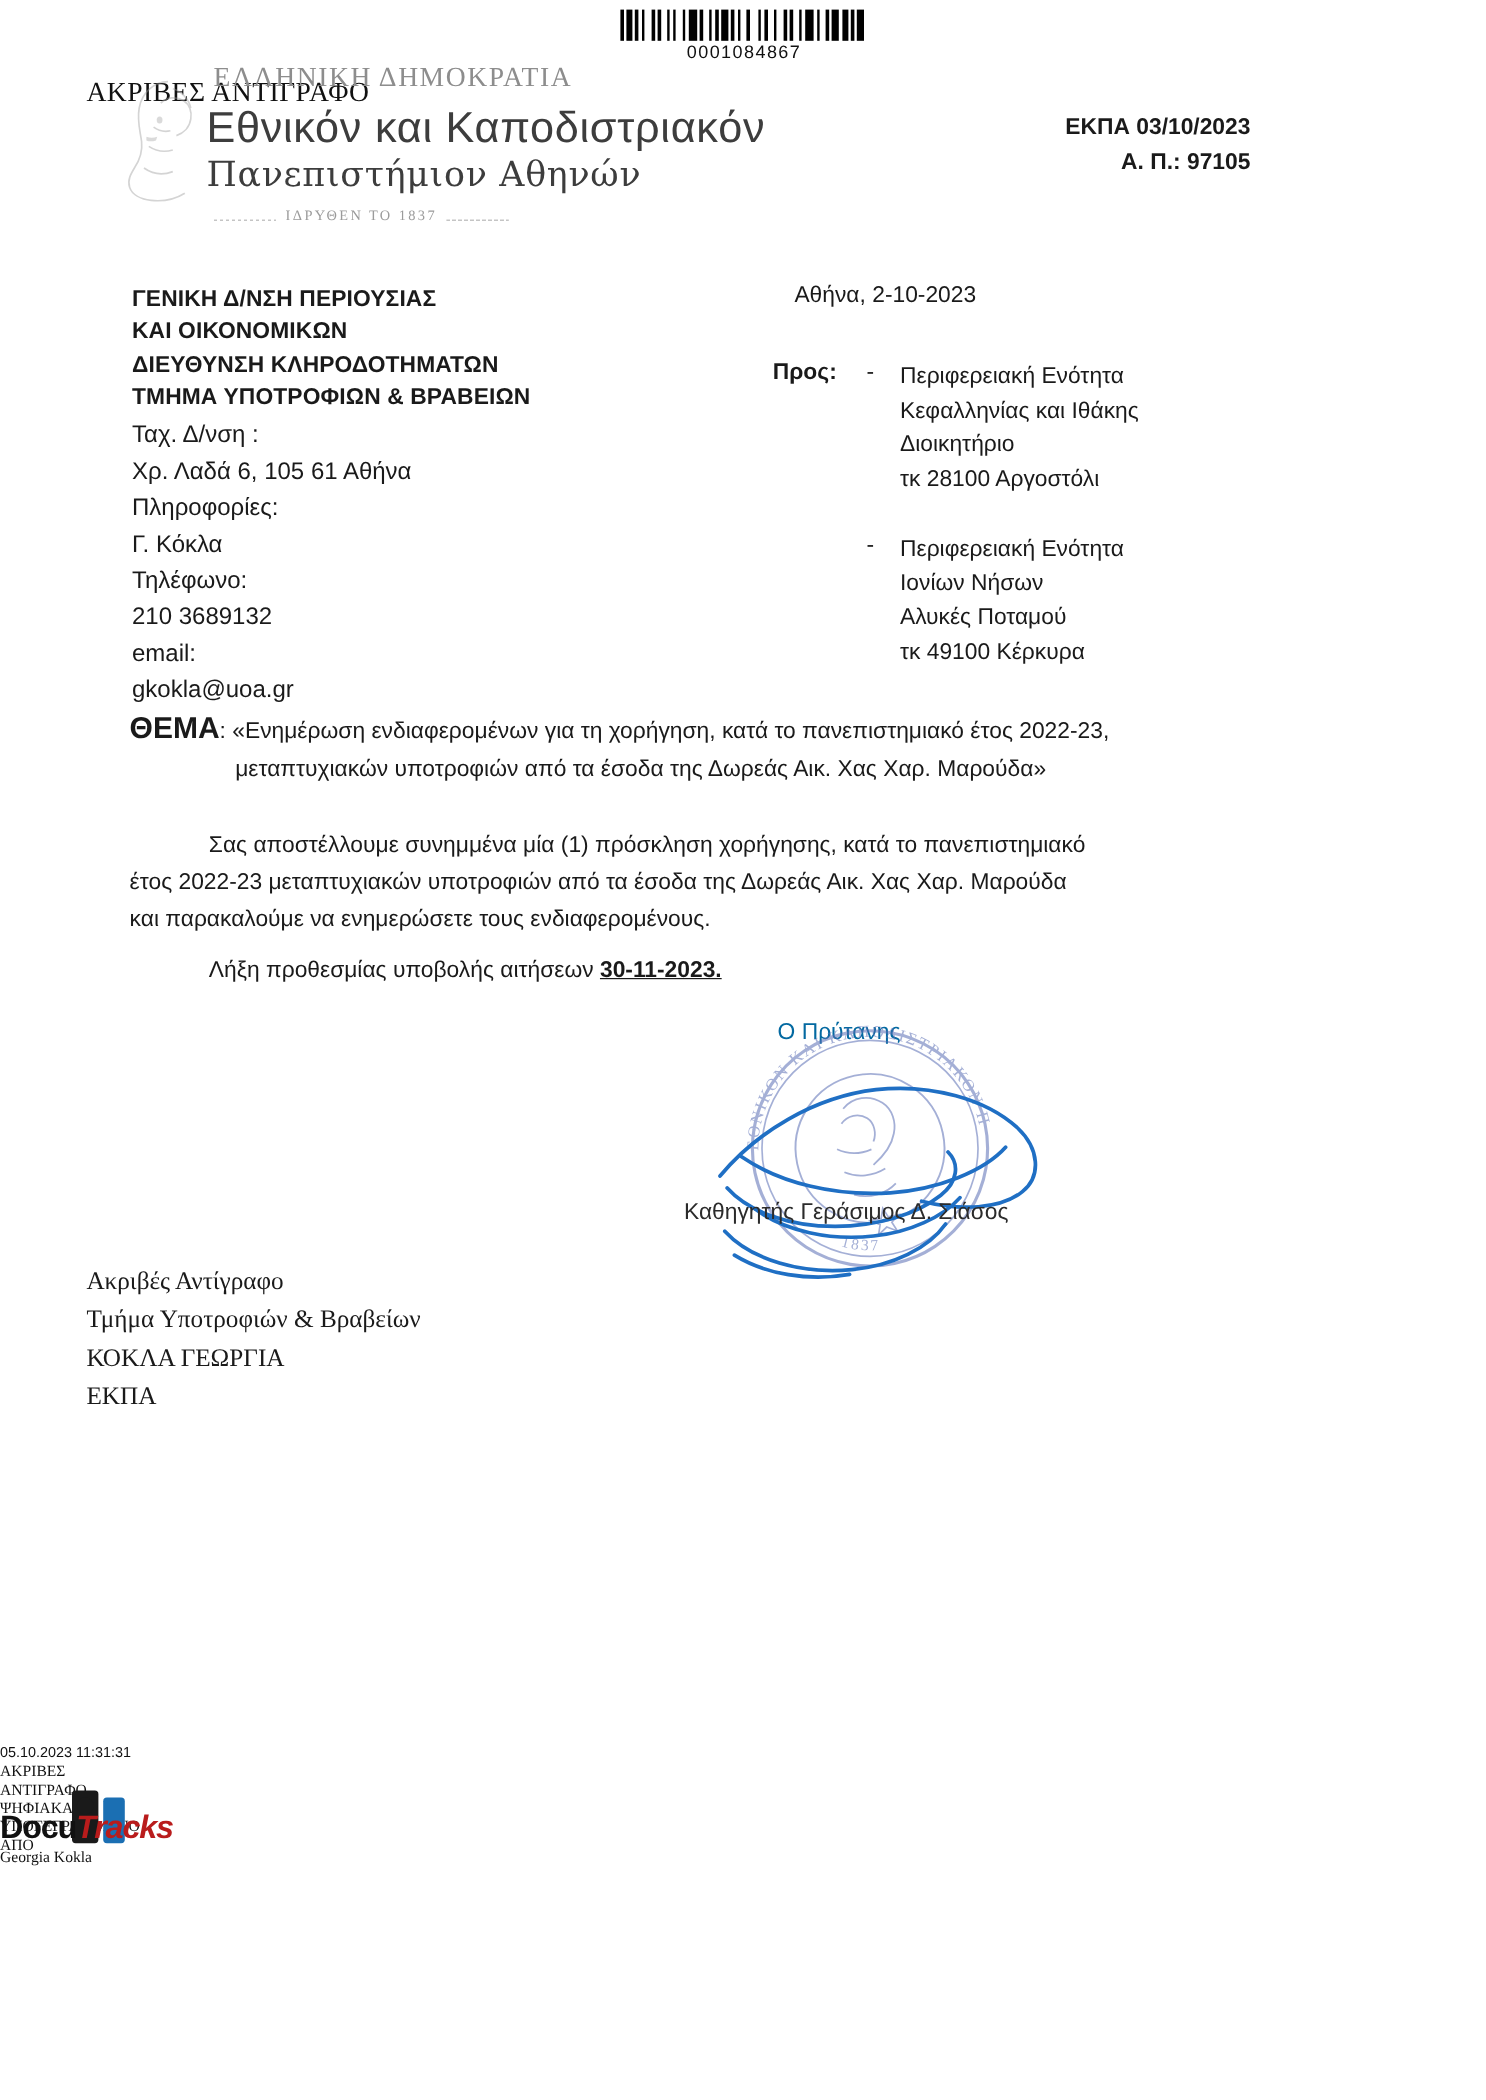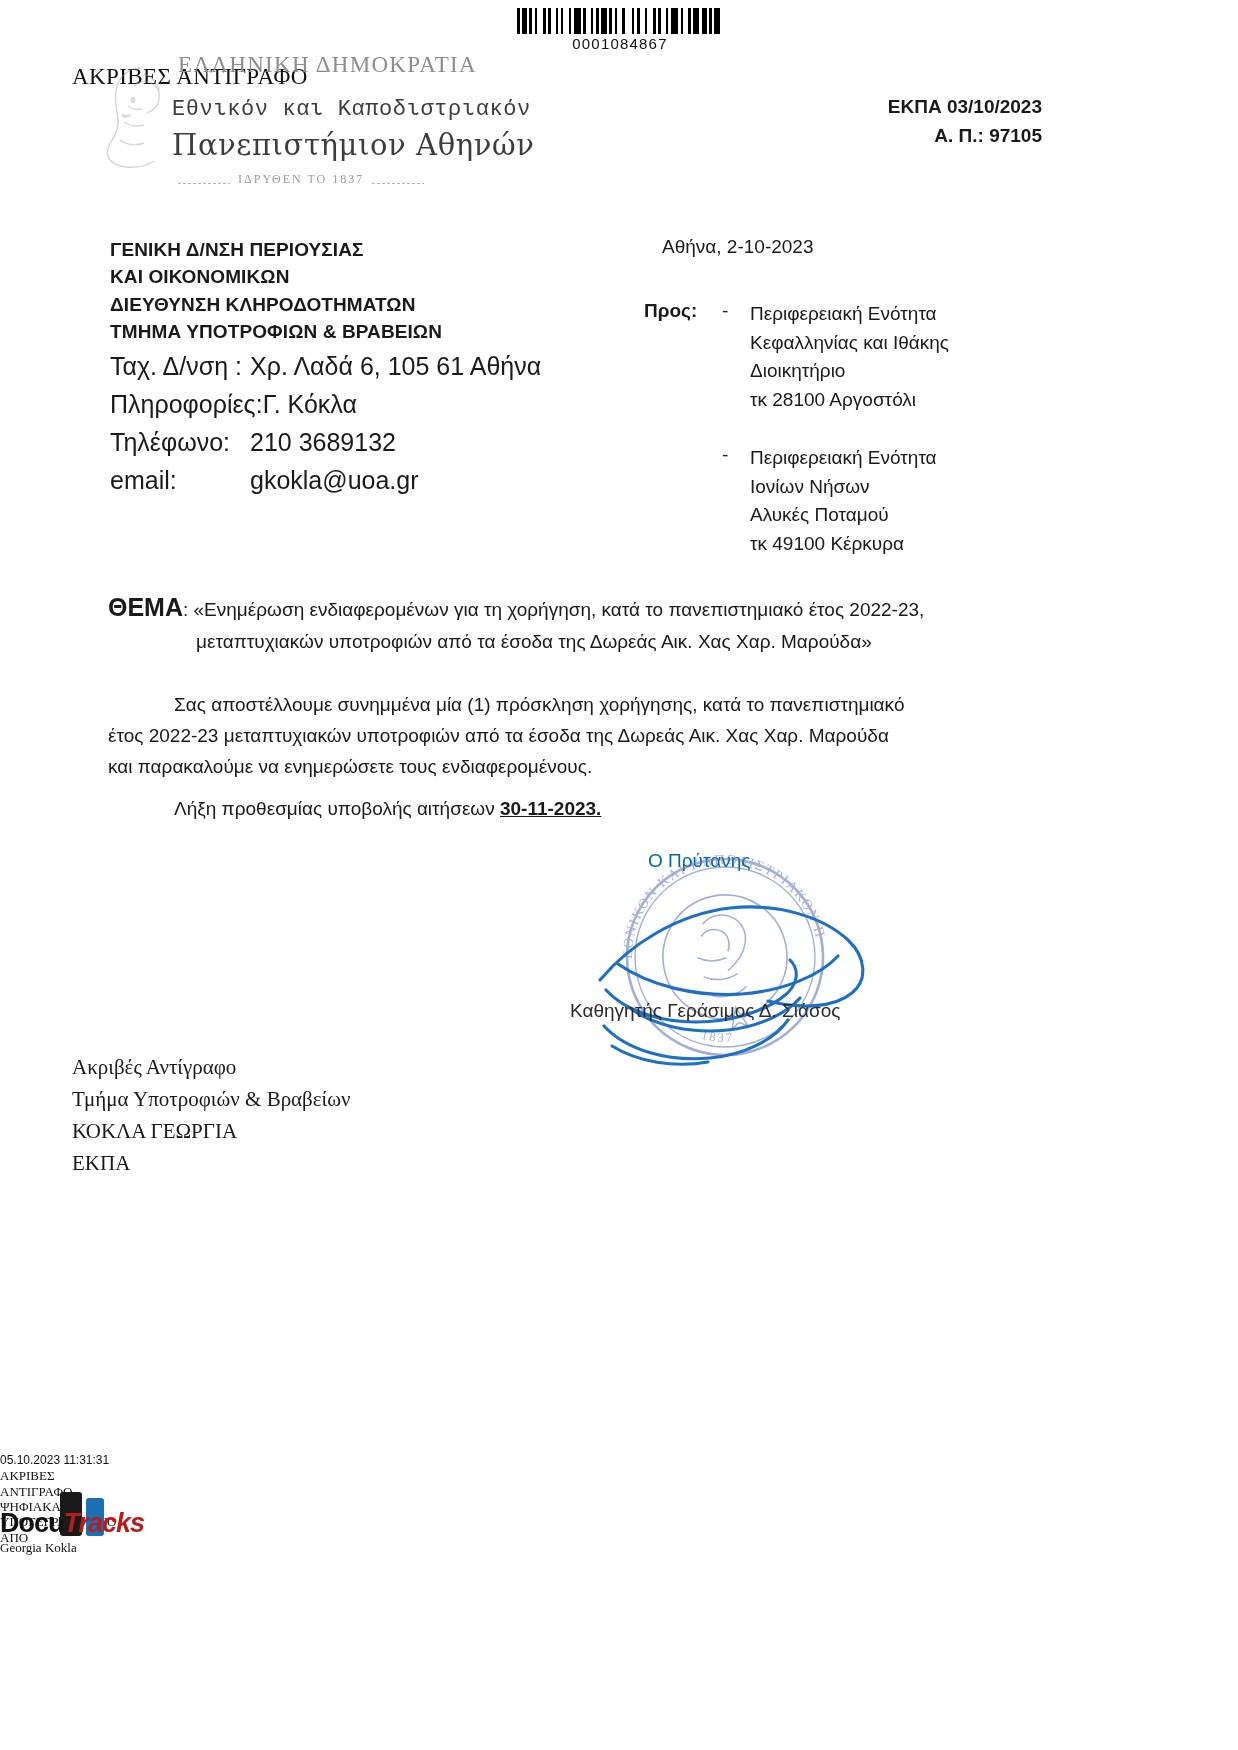--- a/index.html
+++ b/index.html
@@ -26,22 +26,22 @@
     font-size:23px; color:#111; letter-spacing:.4px; white-space:nowrap;
   }
   .logo-block { position:absolute; left:100px; top:52px; width:470px; height:135px; }
   .emblem { position:absolute; left:0; top:10px; width:78px; height:108px; opacity:.42; }
   .uni-line1 {
     position:absolute; left:78px; top:0px;
     font-family:"Liberation Serif", serif; font-size:23px; letter-spacing:1.3px;
     color:#8d8d8d; white-space:nowrap;
   }
   .uni-line2 {
-    position:absolute; left:72px; top:45px;
-    font-family:Liberation Mono, monospace; font-size:22px; color:#3d3d3d;
+    position:absolute; left:72px; top:33px;
+    font-family:Liberation Sans, sans-serif; font-size:36px; color:#3d3d3d;
     letter-spacing:.6px; white-space:nowrap;
   }
   .uni-line3 {
     position:absolute; left:72px; top:76px;
     font-family:"DejaVu Serif", serif; font-size:29px; color:#3d3d3d;
     letter-spacing:.6px; white-space:nowrap;
   }
   .founded {
     position:absolute; left:138px; top:120px;
     font-family:"Liberation Serif", serif; font-size:12px; color:#9b9b9b;
@@ -54,21 +54,21 @@
   .founded:before { left:-60px; }
   .founded:after  { right:-60px; }
 
   
   .protocol { position:absolute; right:196px; top:92px; text-align:right; }
   .protocol div { font-size:19px; font-weight:bold; line-height:1.55; white-space:nowrap; }
 
   
   .sender { position:absolute; left:110px; top:236px; }
   .sender .hd { font-size:19px; font-weight:bold; line-height:1.44; letter-spacing:.1px; white-space:nowrap; }
-  .sender .row { font-size:25px; line-height:1.52; white-space:nowrap; display:flex; }
+  .sender .row { font-size:20px; line-height:1.52; white-space:nowrap; display:flex;flex-direction:column; }
   .sender .row .k { display:inline-block; min-width:140px; }
   .sender .rows { margin-top:2px; }
 
   
   .recip { position:absolute; left:612px; top:236px;margin-left:32px; }
   .recip .city { font-size:19px; margin-bottom:42px; white-space:nowrap; padding-left:18px; }
   .recip .grp { display:flex; margin-bottom:30px; }
   .recip .lbl { font-size:19px; font-weight:bold; min-width:78px; white-space:nowrap; }
   .recip .dash { font-size:19px; width:28px; text-align:left; }
   .recip .lines div { font-size:19px; line-height:1.5; white-space:nowrap; }

